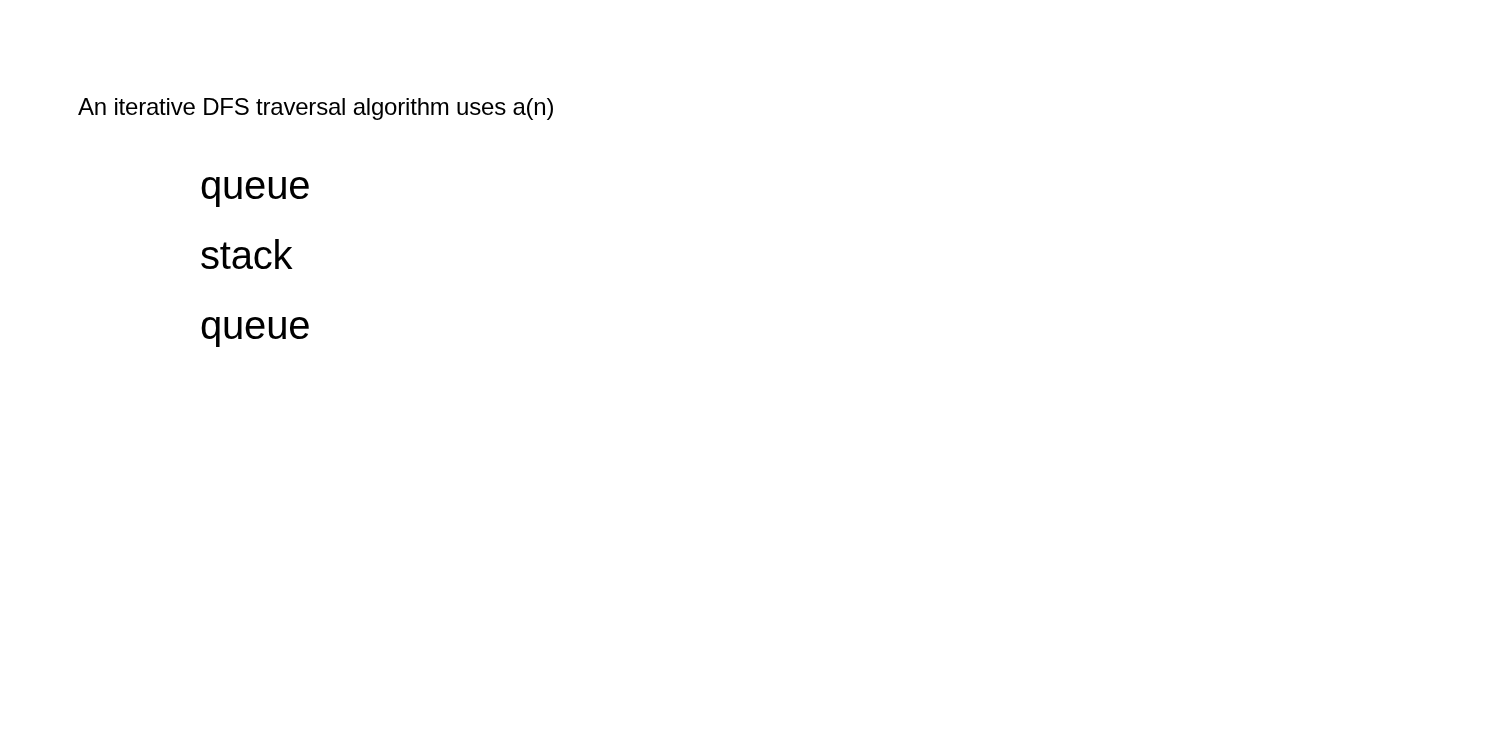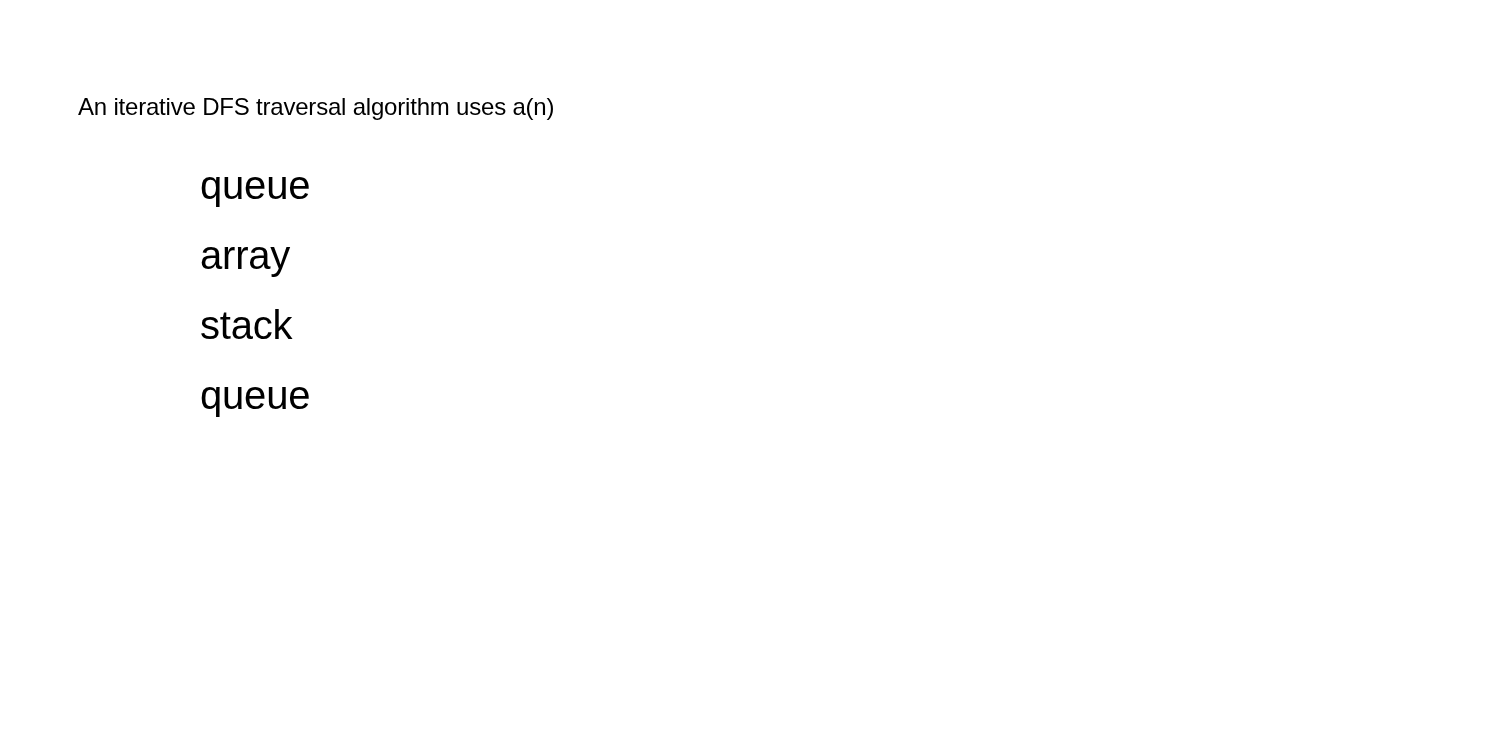--- a/index.html
+++ b/index.html
@@ -37,17 +37,16 @@
   </style>
 </head>
 <body>
 
 <div class="container">
   <div class="question">
     <div>An iterative DFS traversal algorithm uses a(n)</div>
   </div>
   <div class="options">
     <div class="option">queue</div>
-    <div class="option">array</div>
     <div class="option">stack</div>
     <div class="option">queue</div>
   </div>
 </div>
 
 </body></html>

